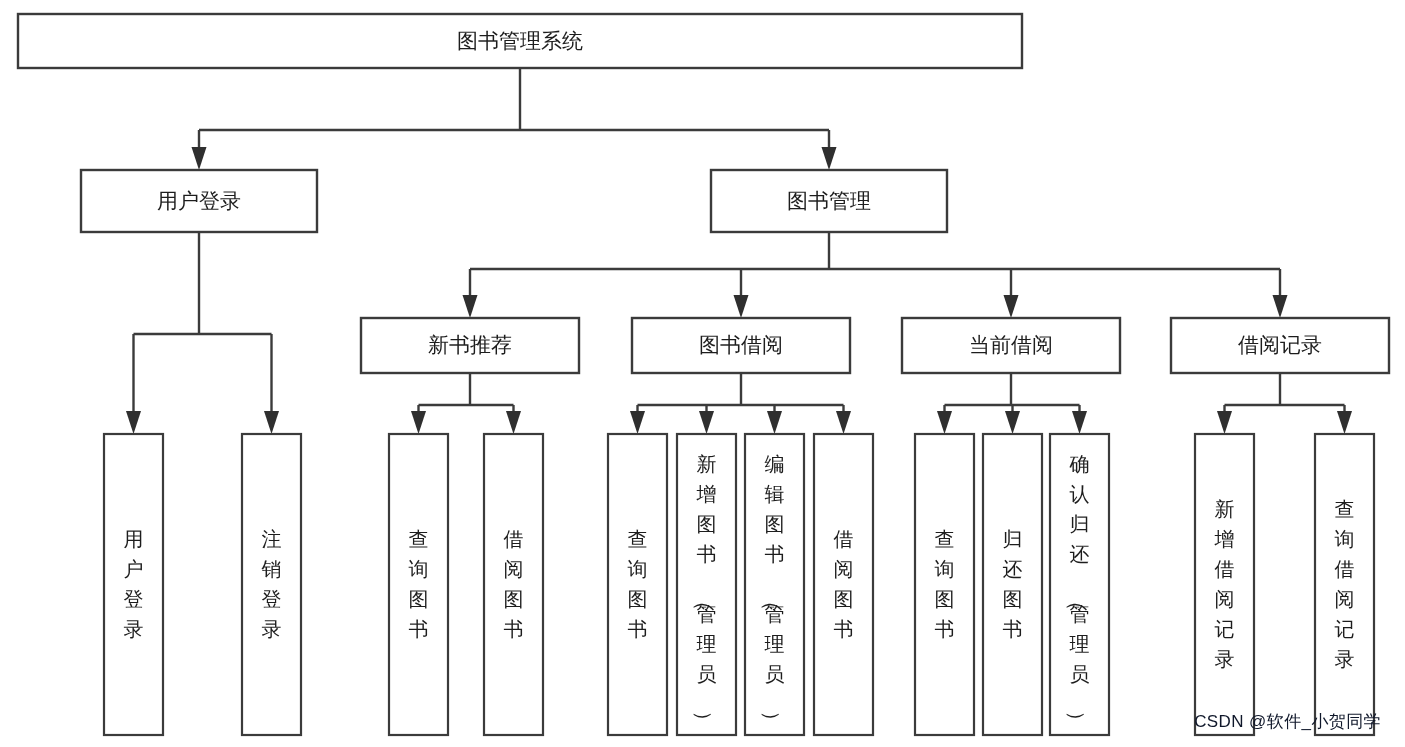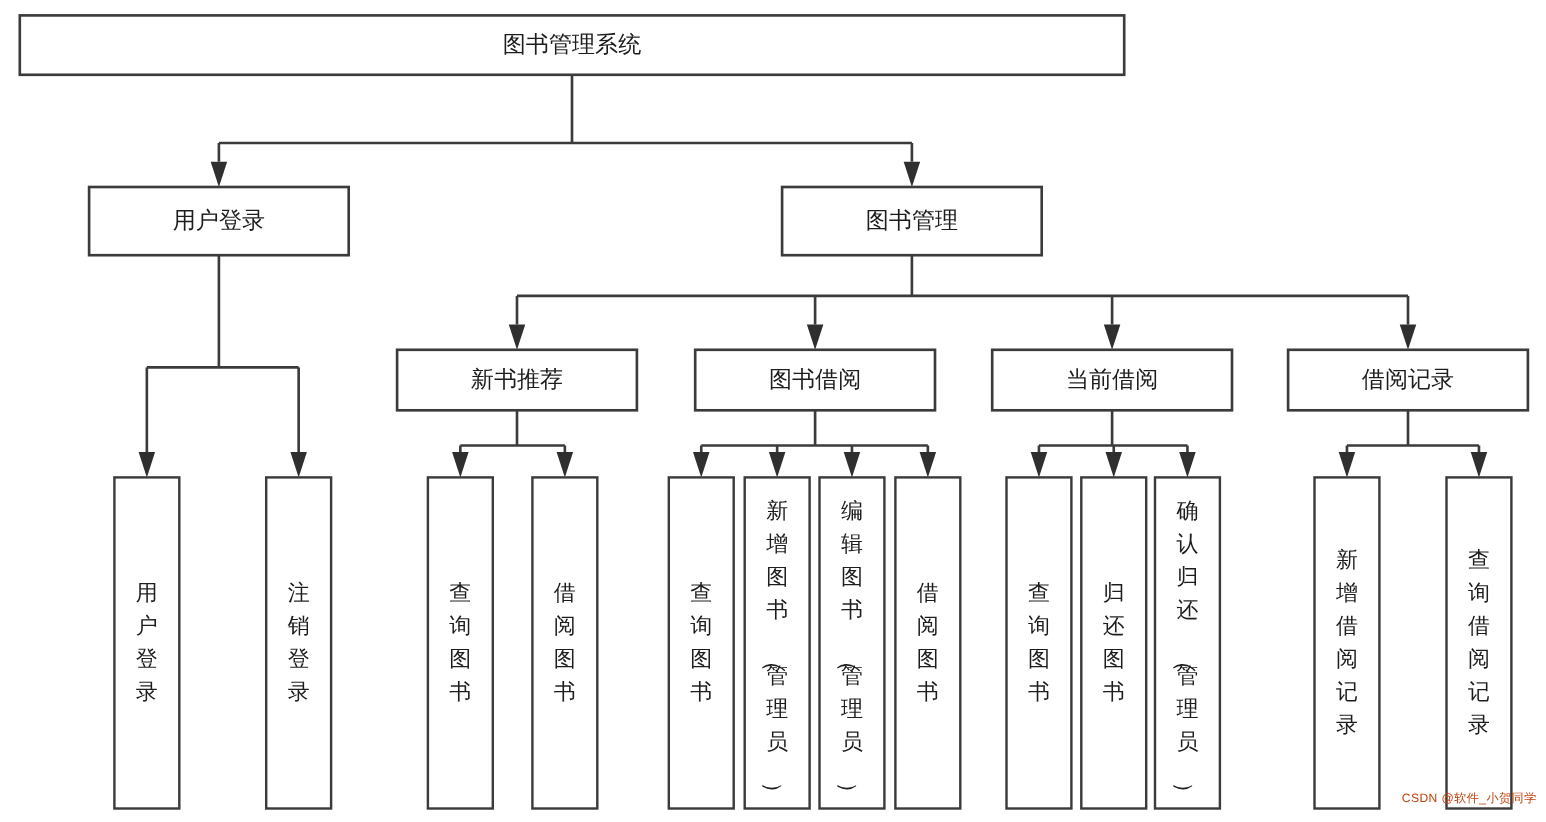--- a/index.html
+++ b/index.html
@@ -51,25 +51,25 @@
     fill: #1d1d1d;
     font-size: 21px;
     text-anchor: middle;
     dominant-baseline: middle;
   }
   .node-label.vertical {
     font-size: 20px;
   }
   .watermark {
     position: absolute;
-    right: 8px;
+    right: 24px;
     bottom: 6px;
     font-family: "Liberation Sans", "DejaVu Sans", sans-serif;
-    font-size: 11px;
-    color: #c2410c;
+    font-size: 17px;
+    color: #0f172a;
     letter-spacing: 0.4px;
     white-space: nowrap;
     user-select: none;
   }
 </style>
 </head>
 <body>
 
 <div id="diagram-root">
   <svg class="flow" id="flow-svg" viewBox="0 0 1405 747" xmlns="http://www.w3.org/2000/svg">

